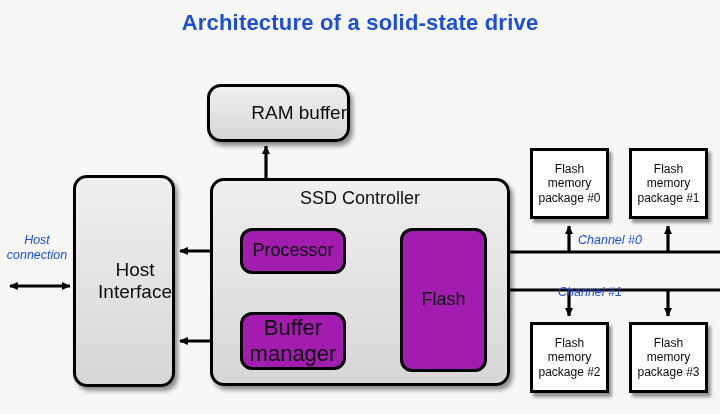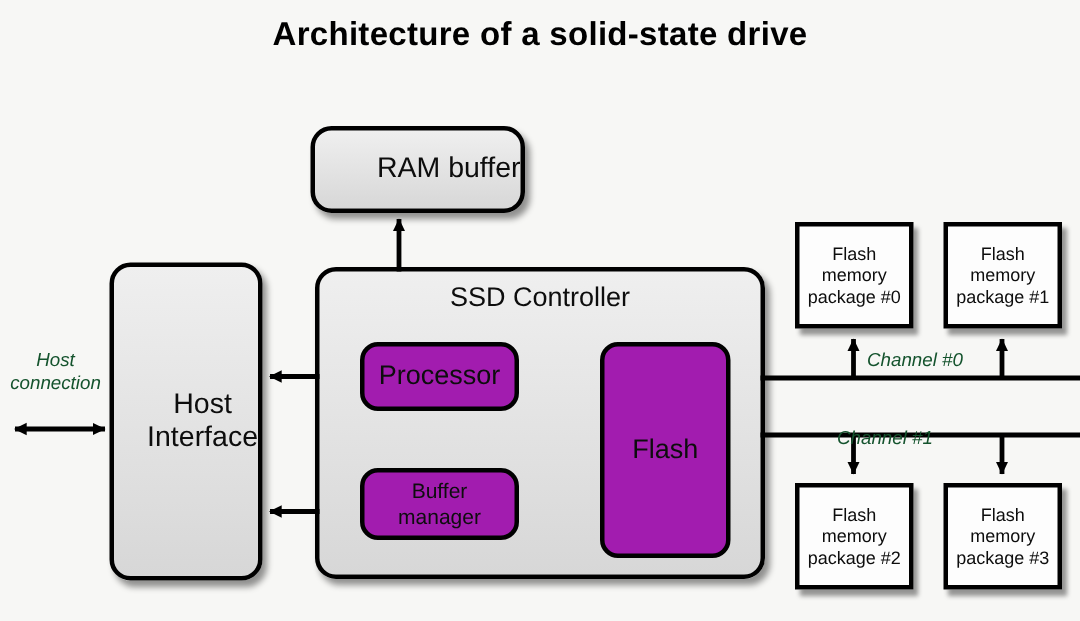--- a/index.html
+++ b/index.html
@@ -28,21 +28,21 @@
 
   
   .title {
     position: absolute;
     left: 0;
     top: 10px;
     width: 720px;
     text-align: center;
     font-size: 22px;
     font-weight: bold;
-    color: #000000;
+    color: #1d4ed8;
     letter-spacing: 0.2px;
   }
 
   
   .box {
     position: absolute;
     box-sizing: border-box;
     display: flex;
     align-items: center;
     justify-content: center;
@@ -71,21 +71,21 @@
     border-radius: 0;
     background: #fdfdfd;
     box-shadow: 3px 4px 3px rgba(0,0,0,0.40);
   }
 
   
   #ram-buffer   { left: 207px; top: 84px;  width: 143px; height: 58px;  font-size: 19px; }
   #host-logic   { left: 73px;  top: 175px; width: 102px; height: 212px; font-size: 19px; }
   #ssd-ctrl     { left: 210px; top: 178px; width: 300px; height: 208px; }
   #processor    { left: 240px; top: 228px; width: 106px; height: 46px;  font-size: 18px; }
-  #buffer-mgr   { left: 240px; top: 312px; width: 106px; height: 48px;  font-size: 14px; }
+  #buffer-mgr   { left: 240px; top: 312px; width: 106px; height: 58px;  font-size: 22px; }
   #flash-ctrl   { left: 400px; top: 228px; width: 87px;  height: 144px; font-size: 18px; }
 
   #pkg0 { left: 530px; top: 148px; width: 79px; height: 71px; font-size: 12px; }
   #pkg1 { left: 629px; top: 148px; width: 79px; height: 71px; font-size: 12px; }
   #pkg2 { left: 530px; top: 322px; width: 79px; height: 71px; font-size: 12px; }
   #pkg3 { left: 629px; top: 322px; width: 79px; height: 71px; font-size: 12px; }
 
   .ssd-title {
     position: absolute;
     left: 210px;
@@ -95,21 +95,21 @@
     font-size: 18px;
     font-weight: normal;
     color: #0d0d0d;
   }
 
   
   .ital-label {
     position: absolute;
     font-style: italic;
     font-size: 12.5px;
-    color: #14532d;
+    color: #1d4ed8;
     text-align: center;
     line-height: 1.2;
     white-space: nowrap;
   }
   #host-conn-label { left: 0px;   top: 233px; width: 74px; white-space: normal; }
   #ch0-label       { left: 578px; top: 233px; }
   #ch1-label       { left: 558px; top: 285px; }
 </style>
 </head>
 <body>

